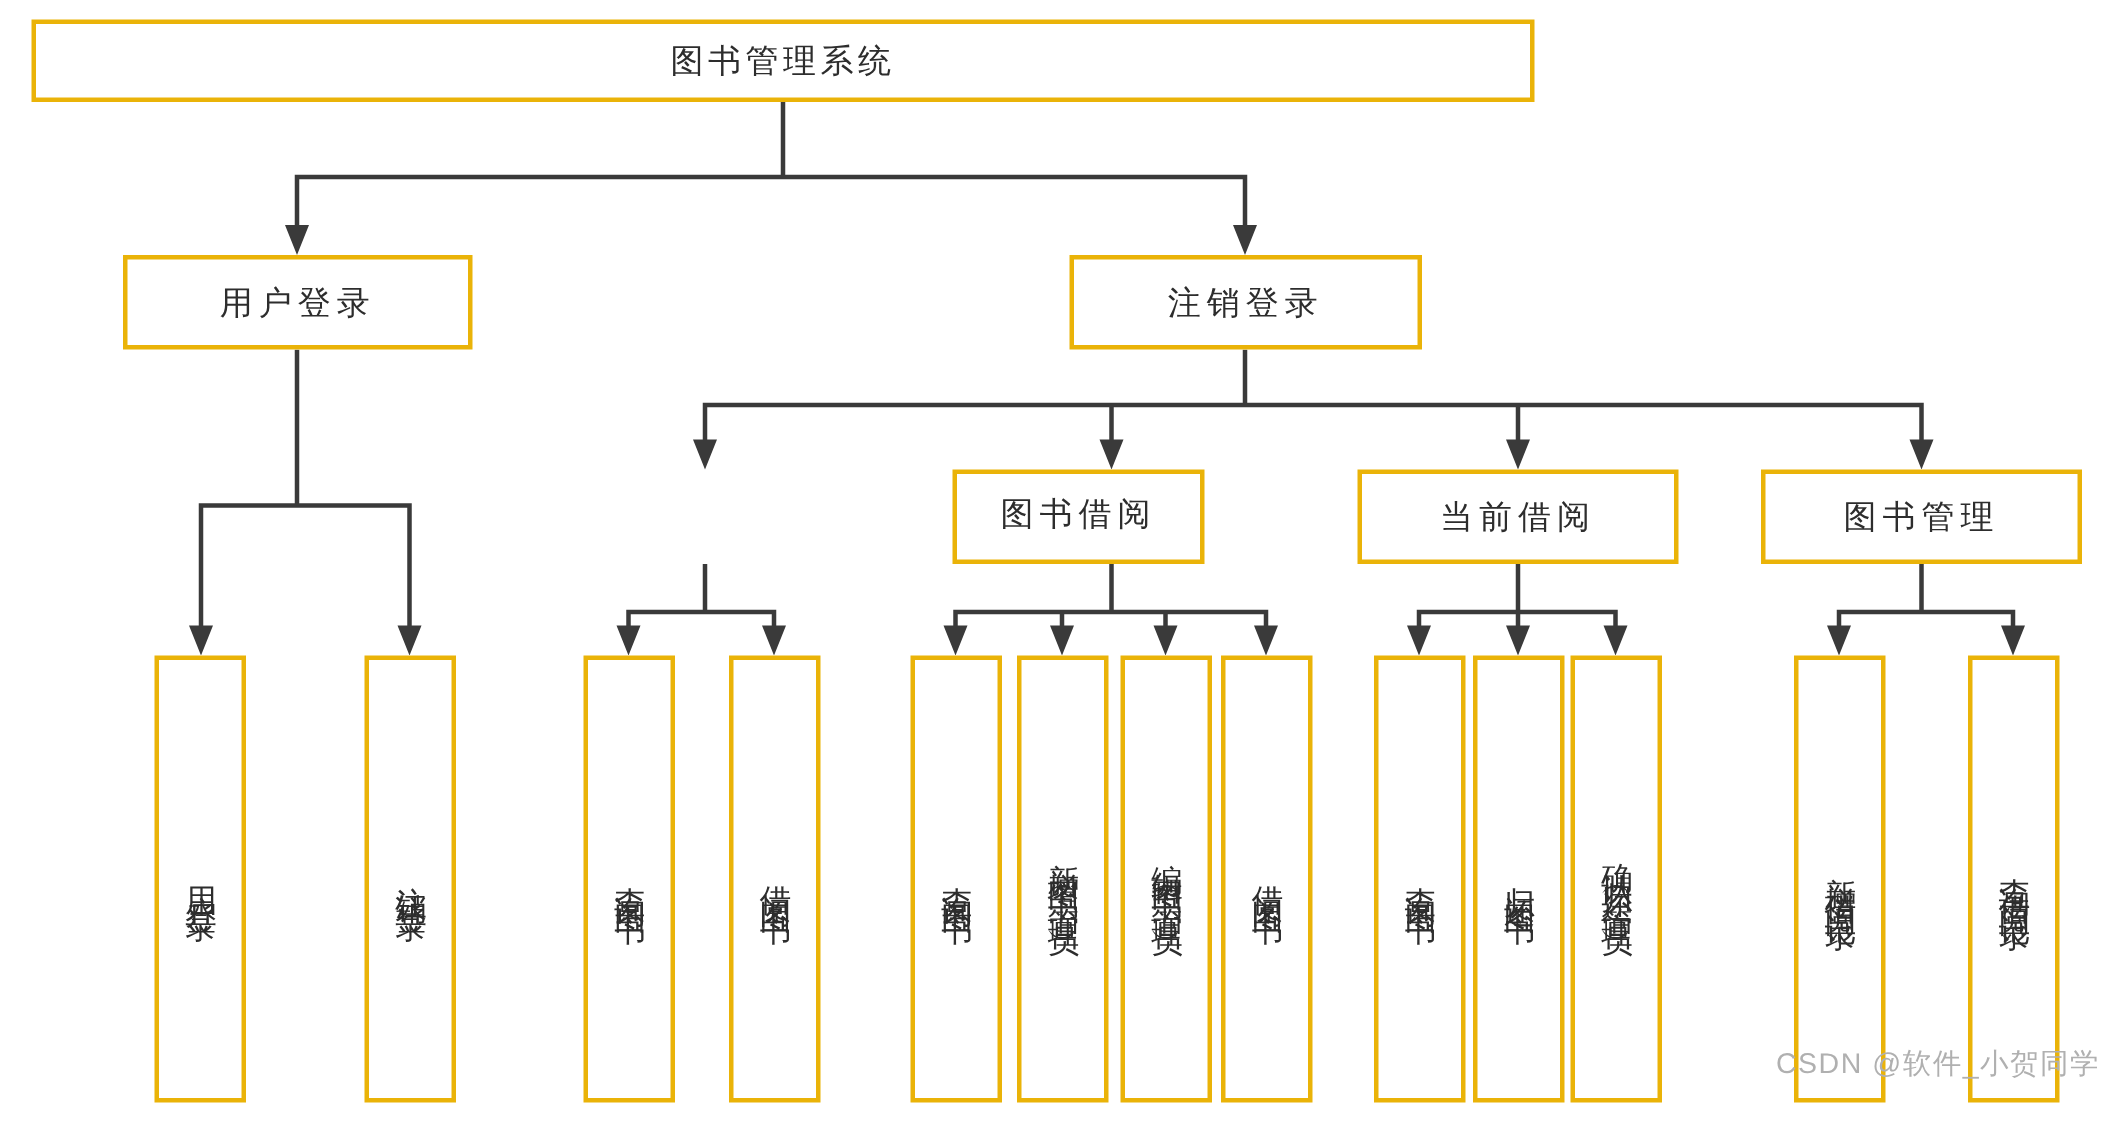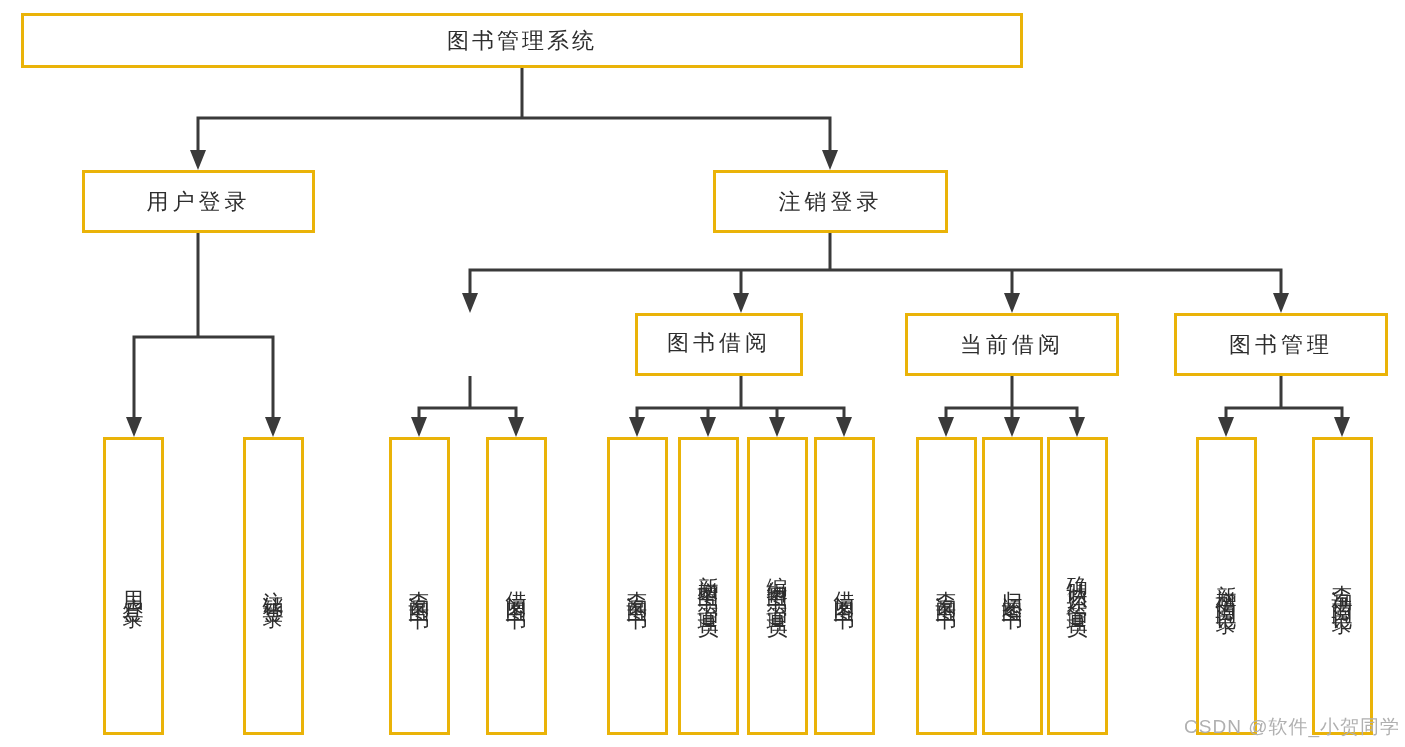--- a/index.html
+++ b/index.html
@@ -37,21 +37,21 @@
   .v-node .label {
     writing-mode: vertical-rl;
     text-orientation: mixed;
     font-size: 21px;
     letter-spacing: 6px;
     line-height: 1;
   }
   .watermark {
     position: absolute;
     right: 5px;
-    bottom: 7px;
+    bottom: 25px;
     font-size: 19px;
     color: #b0b0b0;
     letter-spacing: 1px;
     white-space: nowrap;
     z-index: 5;
   }
 </style>
 </head>
 <body>
 

